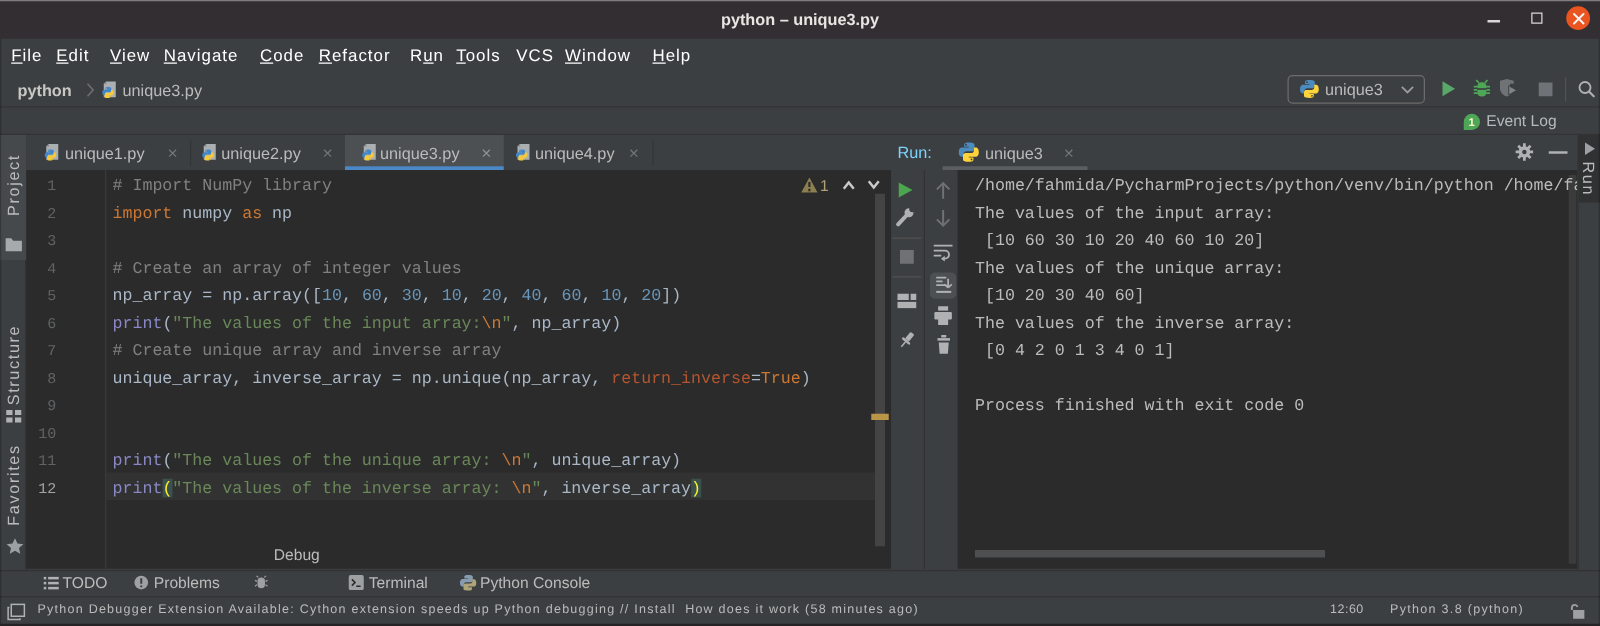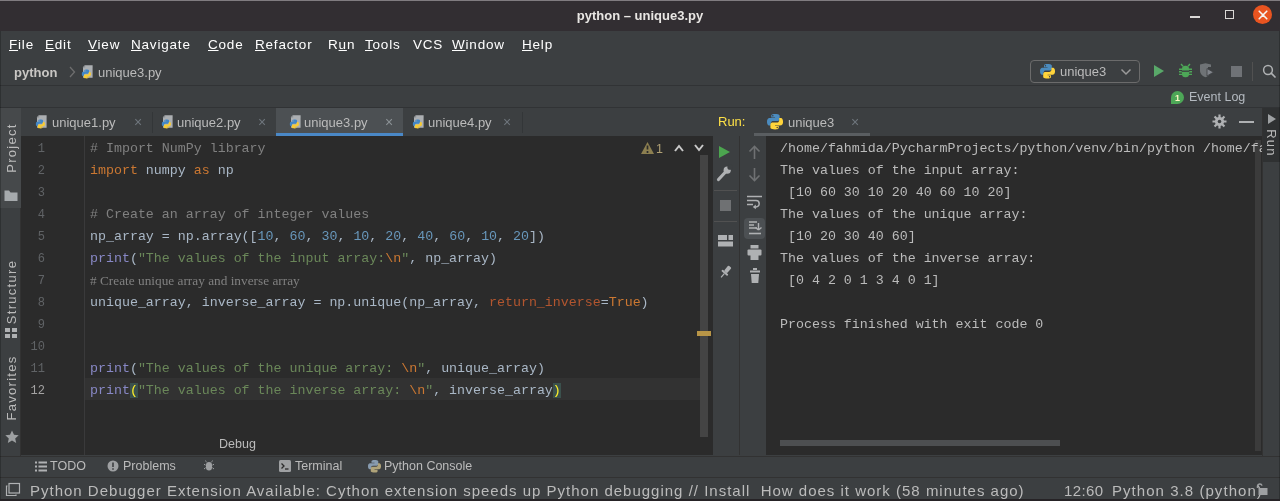--- a/index.html
+++ b/index.html
@@ -26,21 +26,21 @@
 .cm { color:#808080; } .kw { color:#CC7832; } .num { color:#6897BB; } .str { color:#6A8759; }
 .bi { color:#8888C6; } .kwa { color:#B3562F; } .esc { color:#CC7832; }
 .brc { background:#3B514D; color:#FFEF28; }
 #runpanel { left:713px; top:136px; width:549px; height:319px; background:#3C3F41; }
 #console { position:absolute; left:53px; top:0; width:496px; height:319px; background:#2B2B2B; overflow:hidden; }
 .con { margin-top:2px; position:absolute; left:14px; white-space:pre; color:#BBBBBB; font-family:"Liberation Mono",monospace; font-size:13.3px; line-height:22px; }
 #rightstripe { left:1262px; top:108px; width:18px; height:348px; background:#3C3F41; border-left:1px solid #323232; }
 #bottomstripe { left:0; top:456px; width:1280px; height:21px; background:#3C3F41; border-top:1px solid #323232; }
 .bl { position:absolute; top:3px; font-size:12.5px; color:#BBBBBB; }
 #statusbar { left:0; top:477px; width:1280px; height:24px; background:#3C3F41; border-top:1px solid #323232; }
-.sl { position:absolute; top:482px; font-size:15px; color:#BBBBBB; letter-spacing:1.0px; }
+.sl { position:absolute; top:482px; font-size:10px; color:#BBBBBB; letter-spacing:1.0px; }
 svg { position:absolute; overflow:visible; }
 </style>
 </head>
 <body>
 
 
 <div class="abs" id="titlebar"></div>
 <div class="abs" id="title">python – unique3.py</div>
 <div class="abs" style="left:1190px;top:16px;width:10px;height:2px;background:#DAD8D6;"></div>
 <div class="abs" style="left:1225px;top:10px;width:9px;height:9px;border:1.5px solid #DAD8D6;"></div>
@@ -155,21 +155,21 @@
 <div class="tabx" style="left:134px;top:114px;position:absolute;">×</div>
 <div class="tablabel" style="left:177px;top:115px;position:absolute;">unique2.py</div>
 <div class="tabx" style="left:258px;top:114px;position:absolute;">×</div>
 <div class="tablabel" style="left:304px;top:115px;position:absolute;">unique3.py</div>
 <div class="tabx" style="left:385px;top:114px;position:absolute;color:#8C9296;">×</div>
 <div class="tablabel" style="left:428px;top:115px;position:absolute;">unique4.py</div>
 <div class="tabx" style="left:503px;top:114px;position:absolute;">×</div>
 
 
 <div class="abs" id="runheader"></div>
-<div class="abs" style="left:718px;top:114px;font-size:13px;color:#fde047;">Run:</div>
+<div class="abs" style="left:718px;top:114px;font-size:13px;color:#7dd3fc;">Run:</div>
 <div class="abs" style="left:788px;top:115px;font-size:13px;color:#BBBBBB;">unique3</div>
 <div class="abs" style="left:851px;top:114px;font-size:14px;color:#6F767D;">×</div>
 <div class="abs" style="left:754px;top:133px;width:116px;height:3px;background:#5A5E61;"></div>
 
 <svg style="left:1212px;top:114px;" width="15" height="15" viewBox="0 0 15 15">
   <g fill="#AFB1B3">
     <circle cx="7.5" cy="7.5" r="4.6"></circle>
     <g stroke="#AFB1B3" stroke-width="2.2">
       <path d="M7.5 0.5 L7.5 14.5 M0.5 7.5 L14.5 7.5 M2.55 2.55 L12.45 12.45 M12.45 2.55 L2.55 12.45"></path>
     </g>
@@ -192,21 +192,21 @@
   <div class="ln" style="top:154px;">8</div>
   <div class="ln" style="top:176px;">9</div>
   <div class="ln" style="top:198px;">10</div>
   <div class="ln" style="top:220px;">11</div>
   <div class="ln" style="top:242px;color:#A4A3A3;">12</div>
   <div class="cl cm" style="top:0;"># Import NumPy library</div>
   <div class="cl" style="top:22px;"><span class="kw">import</span> numpy <span class="kw">as</span> np</div>
   <div class="cl cm" style="top:66px;"># Create an array of integer values</div>
   <div class="cl" style="top:88px;">np_array = np.array([<span class="num">10</span>, <span class="num">60</span>, <span class="num">30</span>, <span class="num">10</span>, <span class="num">20</span>, <span class="num">40</span>, <span class="num">60</span>, <span class="num">10</span>, <span class="num">20</span>])</div>
   <div class="cl" style="top:110px;"><span class="bi">print</span>(<span class="str">"The values of the input array:<span class="esc">\n</span>"</span>, np_array)</div>
-  <div class="cl cm" style="top:132px;font-family:Liberation Serif, serif;"># Create unique array and inverse array</div>
+  <div class="cl cm" style="top:132px;"># Create unique array and inverse array</div>
   <div class="cl" style="top:154px;">unique_array, inverse_array = np.unique(np_array, <span class="kwa">return_inverse</span>=<span class="kw">True</span>)</div>
   <div class="cl" style="top:220px;"><span class="bi">print</span>(<span class="str">"The values of the unique array: <span class="esc">\n</span>"</span>, unique_array)</div>
   <div class="cl" style="top:242px;"><span class="bi">print</span><span class="brc">(</span><span class="str">"The values of the inverse array: <span class="esc">\n</span>"</span>, inverse_array<span class="brc">)</span></div>
 
   <div class="abs" style="left:679px;top:19px;width:8px;height:282px;background:rgba(255,255,255,0.12);"></div>
   <div class="abs" style="left:676px;top:195px;width:14px;height:5px;background:#B89547;"></div>
 </div>
 
 <svg style="left:641px;top:142px;" width="13" height="12" viewBox="0 0 13 12">
   <path d="M6.5 0 L13 12 L0 12z" fill="#8C7F50"></path>

